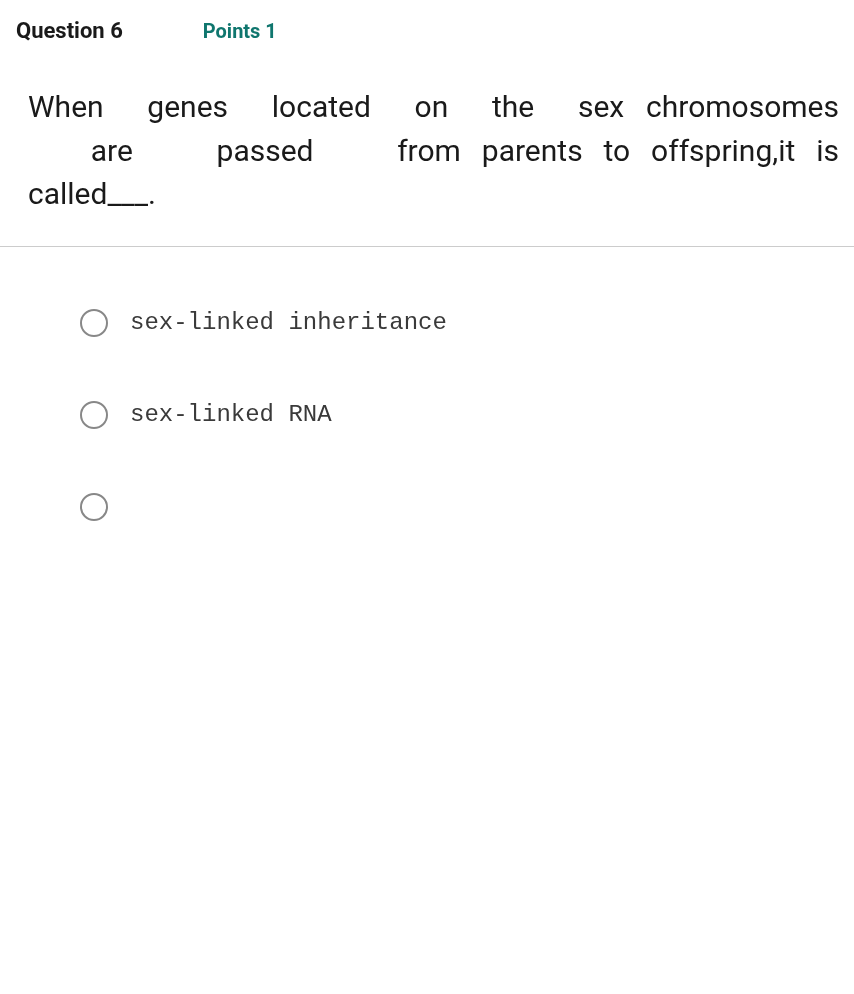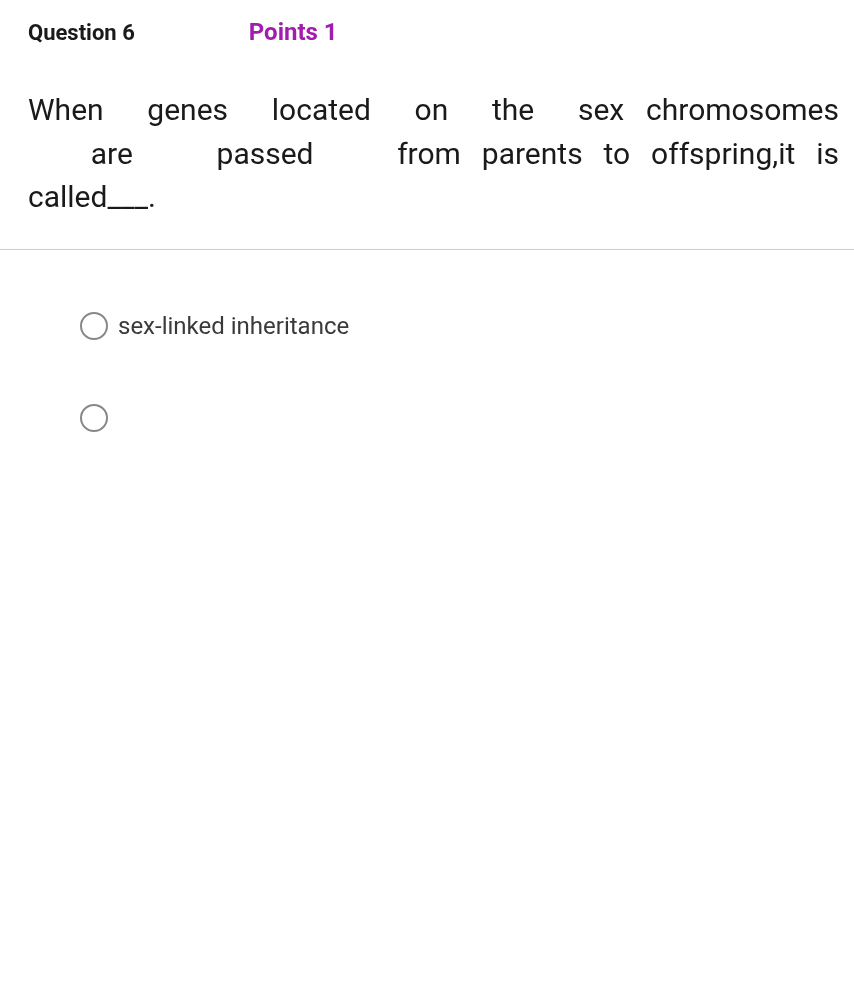--- a/index.html
+++ b/index.html
@@ -13,35 +13,34 @@
       min-height: 994px;
       background: #ffffff;
       font-family: -apple-system, BlinkMacSystemFont, 'Segoe UI', Roboto, sans-serif;
       color: #1a1a1a;
     }
 
     .header {
       display: flex;
       flex-direction: row;
       align-items: center;
-      padding: 18px 28px 14px 28px;
+      padding: 18px 28px 14px 16px;
       gap: 80px;
     }
 
     .header-question {
       font-size: 22px;
       font-weight: 700;
       color: #1a1a1a;
     }
 
     .header-points {
-      font-size: 24px;
+      font-size: 20px;
       font-weight: 700;
-      color: #a21caf;
-      margin-left: 34px;
+      color: #0f766e;
     }
 
     .question-body {
       padding: 28px 15px 30px 28px;
     }
 
     .question-text {
       font-size: 30px;
       font-weight: 400;
       line-height: 1.45;
@@ -58,23 +57,24 @@
 
     .options-container {
       padding: 20px 28px 28px 80px;
       display: flex;
       flex-direction: column;
       gap: 0;
     }
 
     .option-item {
       display: flex;
-      gap: 10px;
+      gap: 22px;
       padding: 32px 0;
       cursor: pointer;
+      font-family: Liberation Mono, monospace;
     }
 
     .radio-circle {
       width: 28px;
       height: 28px;
       border-radius: 50%;
       border: 2px solid #888888;
       background: #ffffff;
       flex-shrink: 0;
       display: flex;
@@ -102,19 +102,23 @@
 
 <hr class="divider">
 
 <div class="options-container">
 
   <div class="option-item">
     <div class="radio-circle"></div>
     <span class="option-label">sex-linked inheritance</span>
   </div>
 
+  <div class="option-item">
+    <div class="radio-circle"></div>
+    <span class="option-label">sex-linked RNA</span>
+  </div>
 
 
   <div class="option-item">
     <div class="radio-circle"></div>
   </div>
 
 </div>
 
 </body></html>

